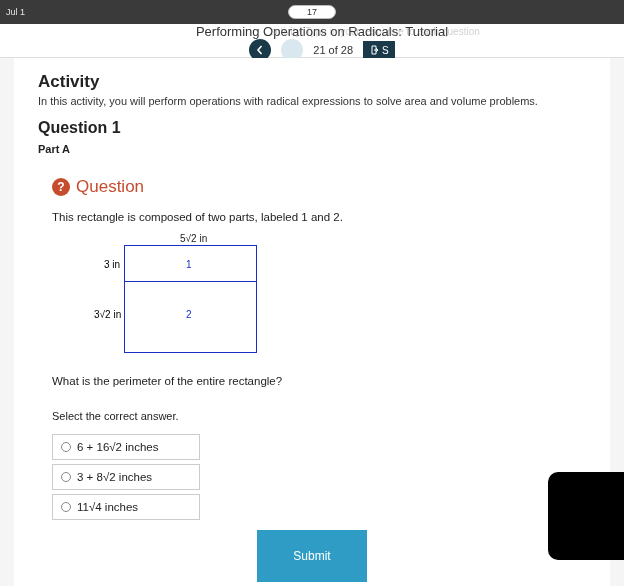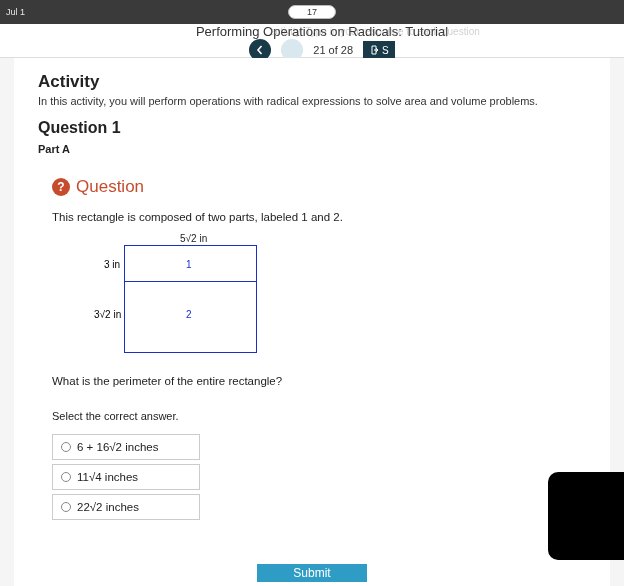--- a/index.html
+++ b/index.html
@@ -91,21 +91,21 @@
     width: 10px; height: 10px; border: 1px solid #888; border-radius: 50%;
     flex-shrink: 0;
   }
 
   .submit-wrap {
     position: absolute; left: 0; right: 0; bottom: 0;
     display: flex; justify-content: center; padding: 8px 0;
   }
   .submit-btn {
     background: #2e9cc4; color: #fff; font-size: 12px;
-    padding: 2px 36px; border: none; cursor: pointer;
+    padding: 19px 36px; border: none; cursor: pointer;
   }
   .bottom-line {
     position: absolute; bottom: 1px; left: 210px; width: 180px; height: 2px;
     background: #777;
   }
 
   .pip {
     position: absolute; right: 0; bottom: 26px;
     width: 76px; height: 88px; background: #000; border-radius: 10px 0 0 10px;
   }
@@ -165,25 +165,25 @@
     <div class="prompt">What is the perimeter of the entire rectangle?</div>
     <div class="instruct">Select the correct answer.</div>
 
     <div class="options">
       <div class="option">
         <span class="radio"></span>
         <span>6 + 16√<span class="bar">2</span> inches</span>
       </div>
       <div class="option">
         <span class="radio"></span>
-        <span>11√<span class="bar">4</span> inches</span>
+        <span>3 + 8√<span class="bar">2</span> inches</span>
       </div>
       <div class="option">
         <span class="radio"></span>
-        <span>22√<span class="bar">2</span> inches</span>
+        <span>11√<span class="bar">4</span> inches</span>
       </div>
     </div>
   </div>
 
   <div class="submit-wrap">
     <button class="submit-btn">Submit</button>
   </div>
   <div class="bottom-line"></div>
 </div>
 

